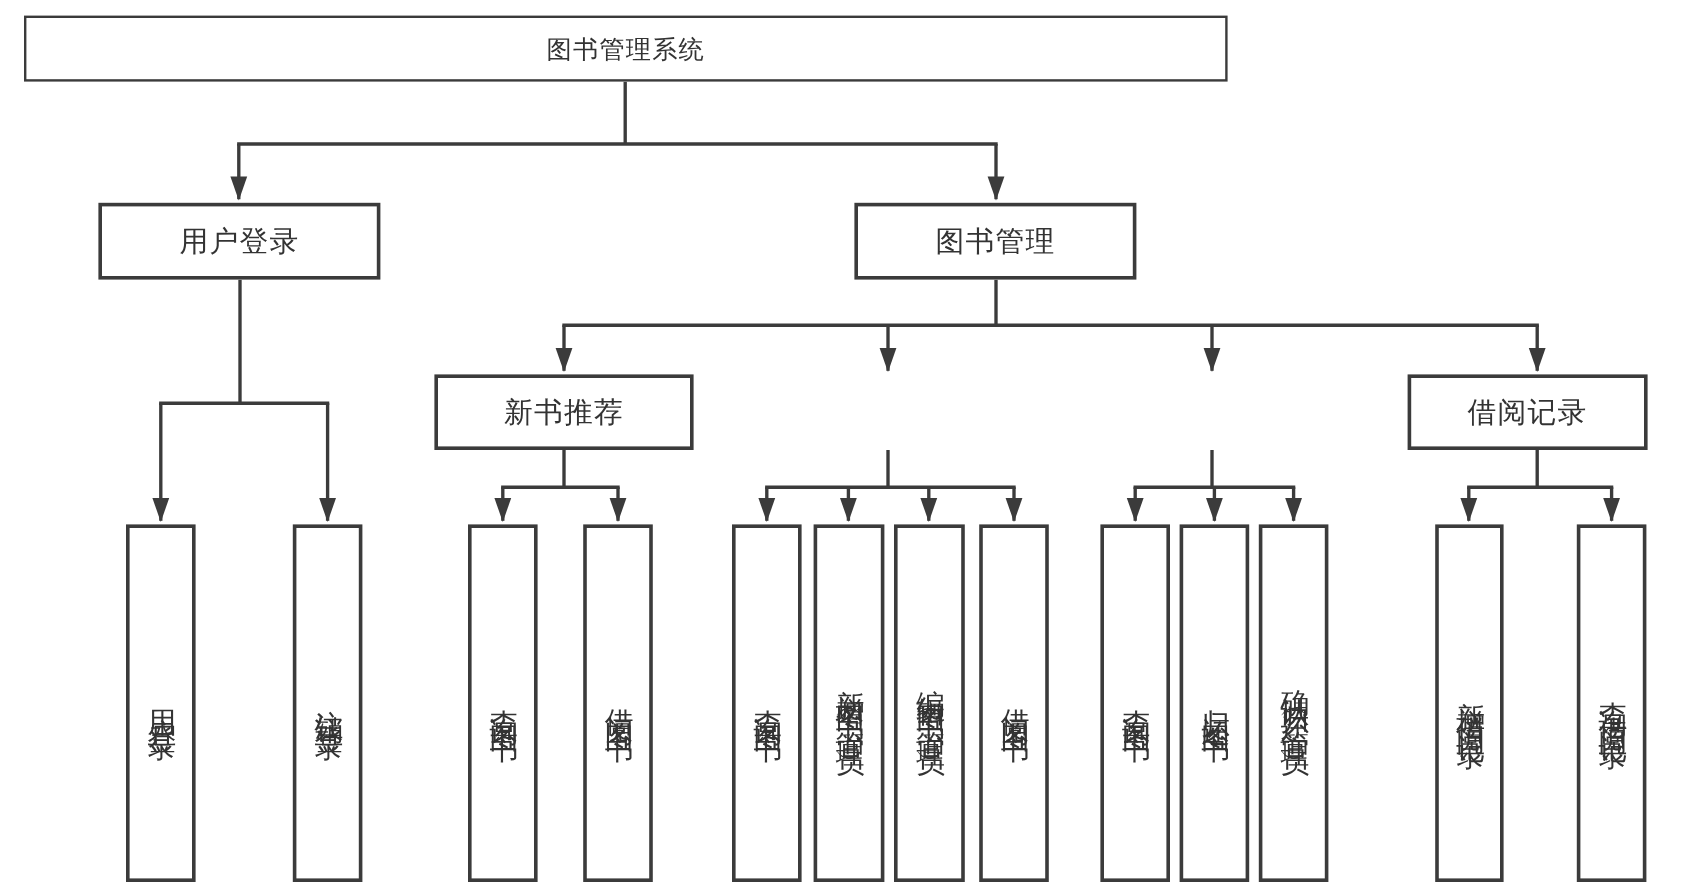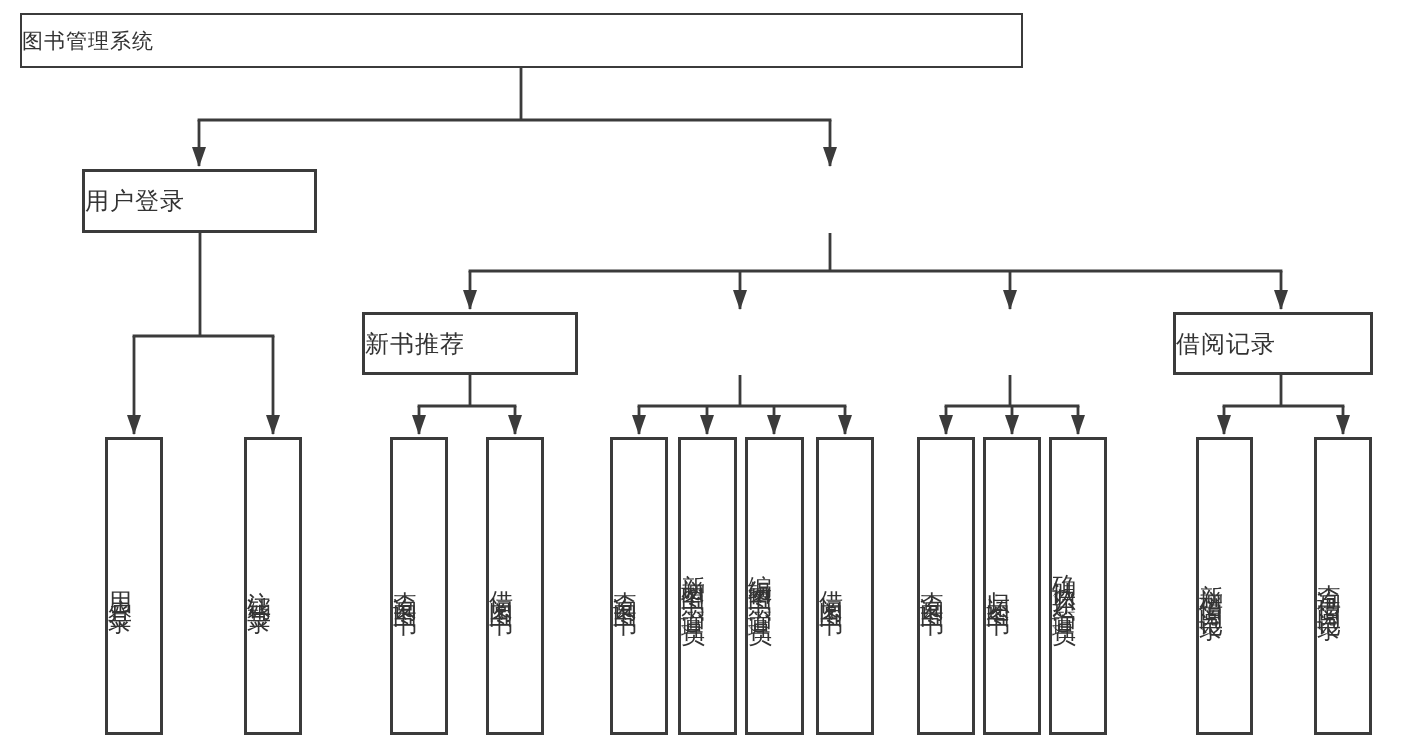--- a/index.html
+++ b/index.html
@@ -18,21 +18,21 @@
     color:var(--text);
     overflow:hidden;
   }
   #wires{position:absolute;left:0;top:0;width:1405px;height:747px;}
   .cl{stroke:var(--line);stroke-width:2.8;fill:none;}
   .box{
     position:absolute;
     box-sizing:border-box;
     background:#ffffff;
     border:3px solid var(--border);
-    display:flex;align-items:center;justify-content:flex-start;
+    display:flex;align-items:center;justify-content:center;
   }
   .root-box{border-width:2.5px;font-size:21px;}
   .hbox{font-size:24px;}
   .hbox span,.root-box span{white-space:nowrap;letter-spacing:1px;}
   .vbox span{
     writing-mode:vertical-rl;
     text-orientation:mixed;
     font-size:24px;
     line-height:1;
     letter-spacing:7px;
@@ -115,20 +115,23 @@
     </g>
   </svg>
 
   <div class="box root-box" style="left:20px;top:13px;width:1003px;height:55px;">
     <span>图书管理系统</span>
   </div>
 
   <div class="box hbox" style="left:82px;top:169px;width:235px;height:64px;">
     <span>用户登录</span>
   </div>
+  <div class="box hbox" style="left:712px;top:169px;width:235px;height:64px;">
+    <span>图书管理</span>
+  </div>
 
   <div class="box hbox" style="left:362px;top:312px;width:216px;height:63px;">
     <span>新书推荐</span>
   </div>
   <div class="box hbox" style="left:1173px;top:312px;width:200px;height:63px;">
     <span>借阅记录</span>
   </div>
 
   <div class="box vbox" style="left:105px;top:437px;width:58px;height:298px;">
     <span>用户登录</span>

